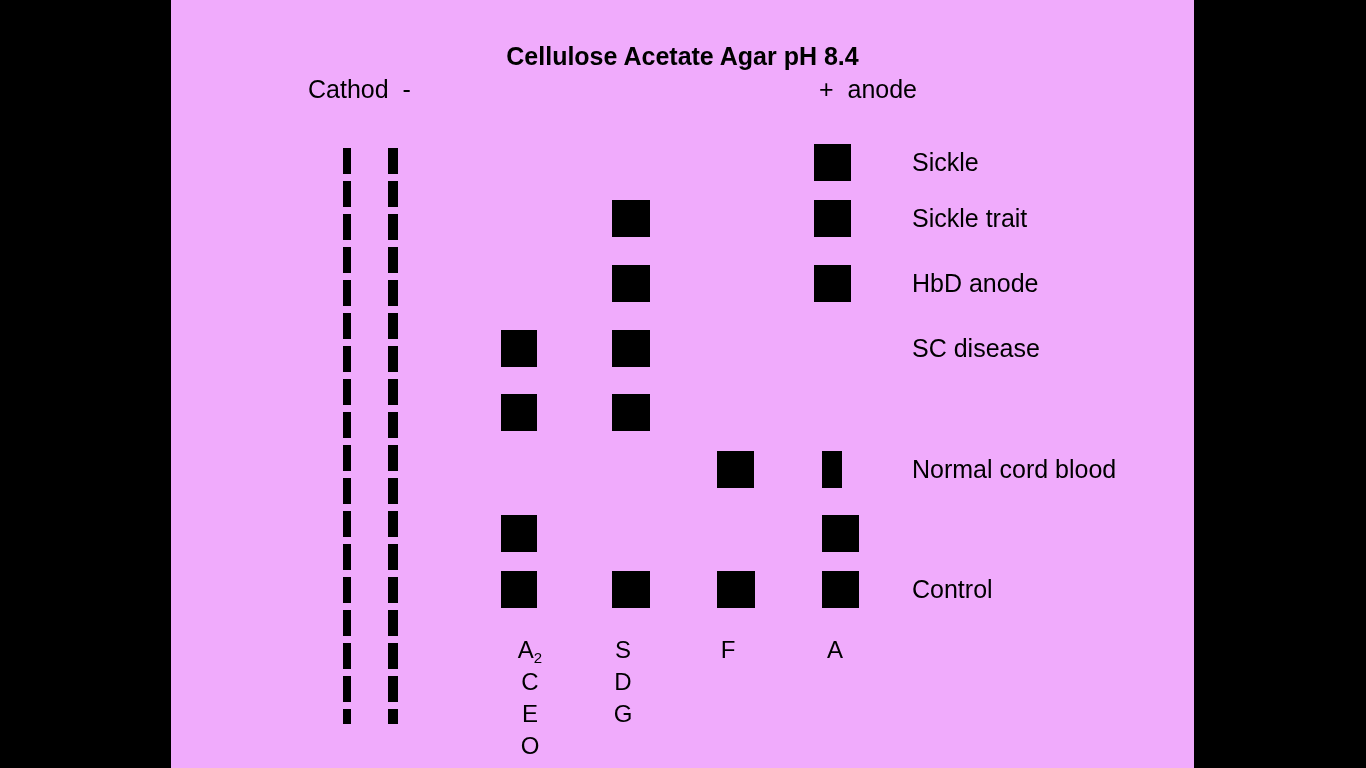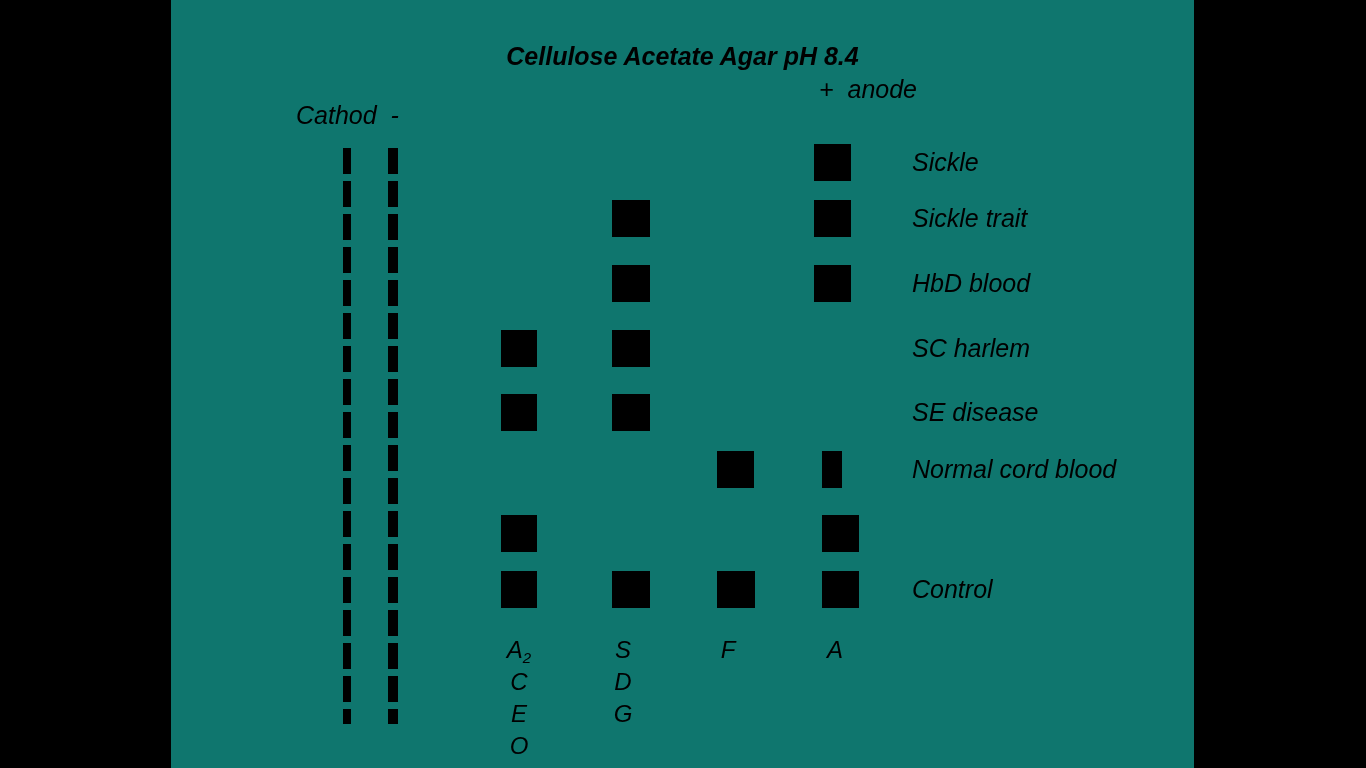--- a/index.html
+++ b/index.html
@@ -6,28 +6,28 @@
   body{
     width:1366px;height:768px;position:relative;overflow:hidden;
     background:#000000;
     font-family:"Liberation Sans", sans-serif;
   }
   .letterbox{position:absolute;top:0;height:768px;background:#000000;}
   .letterbox.left{left:0;width:171px;}
   .letterbox.right{left:1194px;width:172px;}
   .slide{
     position:absolute;left:171px;top:0;width:1023px;height:768px;
-    background:#0f766e;color:#000000;font-style:italic;
+    background:#f0abfc;color:#000000;
   }
   .title{
     position:absolute;top:42px;left:0;width:100%;
     text-align:center;font-weight:bold;font-size:25px;letter-spacing:0px;
   }
   .electrode{position:absolute;font-size:25px;white-space:pre;}
-  .electrode.cathode{left:125px;top:75px;margin-top:26px;}
+  .electrode.cathode{left:137px;top:75px;}
   .electrode.anode{left:648px;top:75px;}
   .dash-line{position:absolute;}
   .gel-row{position:absolute;left:0;width:100%;}
   .band{position:absolute;top:0;height:100%;background:#000000;}
   .row-label{
     position:absolute;top:0;font-size:25px;line-height:37px;white-space:pre;
   }
   .row-label .sub{font-size:17px;position:relative;top:6px;}
   .origin-col{
     position:absolute;transform:translateX(-50%);
@@ -55,51 +55,50 @@
         <div class="row-label" style="left: 741px;">Sickle</div>
       </div>
       <div class="gel-row" style="top: 200px; height: 37px;">
         <div class="band" style="left: 441px; width: 38px;"></div>
         <div class="band" style="left: 643px; width: 37px;"></div>
         <div class="row-label" style="left: 741px;">Sickle trait</div>
       </div>
       <div class="gel-row" style="top: 265px; height: 37px;">
         <div class="band" style="left: 441px; width: 38px;"></div>
         <div class="band" style="left: 643px; width: 37px;"></div>
-        <div class="row-label" style="left: 741px;">HbD blood</div>
+        <div class="row-label" style="left: 741px;">HbD anode</div>
       </div>
       <div class="gel-row" style="top: 330px; height: 37px;">
         <div class="band" style="left: 330px; width: 36px;"></div>
         <div class="band" style="left: 441px; width: 38px;"></div>
-        <div class="row-label" style="left: 741px;">SC harlem</div>
+        <div class="row-label" style="left: 741px;">SC disease</div>
       </div>
       <div class="gel-row" style="top: 394px; height: 37px;">
         <div class="band" style="left: 330px; width: 36px;"></div>
         <div class="band" style="left: 441px; width: 38px;"></div>
-        <div class="row-label" style="left: 741px;">SE disease</div>
       </div>
       <div class="gel-row" style="top: 451px; height: 37px; padding-left: 22px;">
         <div class="band" style="left: 546px; width: 37px;"></div>
         <div class="band" style="left: 651px; width: 20px;"></div>
         <div class="row-label" style="left: 741px;">Normal cord blood</div>
       </div>
       <div class="gel-row" style="top: 515px; height: 37px;">
         <div class="band" style="left: 330px; width: 36px;"></div>
         <div class="band" style="left: 651px; width: 37px;"></div>
       </div>
       <div class="gel-row" style="top: 571px; height: 37px;">
         <div class="band" style="left: 330px; width: 36px;"></div>
         <div class="band" style="left: 441px; width: 38px;"></div>
         <div class="band" style="left: 546px; width: 38px;"></div>
         <div class="band" style="left: 651px; width: 37px;"></div>
         <div class="row-label" style="left: 741px;">Control</div>
       </div>
     </div>
   <div id="origin-labels">
-      <div class="origin-col" style="left: 348px; top: 634px;">
+      <div class="origin-col" style="left: 359px; top: 634px;">
         <div class="origin-line" style="height: 32px; line-height: 32px;"><span>A</span><span class="sub-sm">2</span></div>
         <div class="origin-line" style="height: 32px; line-height: 32px;"><span>C</span></div>
         <div class="origin-line" style="height: 32px; line-height: 32px;"><span>E</span></div>
         <div class="origin-line" style="height: 32px; line-height: 32px;"><span>O</span></div>
       </div>
       <div class="origin-col" style="left: 452px; top: 634px;">
         <div class="origin-line" style="height: 32px; line-height: 32px;"><span>S</span></div>
         <div class="origin-line" style="height: 32px; line-height: 32px;"><span>D</span></div>
         <div class="origin-line" style="height: 32px; line-height: 32px;"><span>G</span></div>
       </div>

